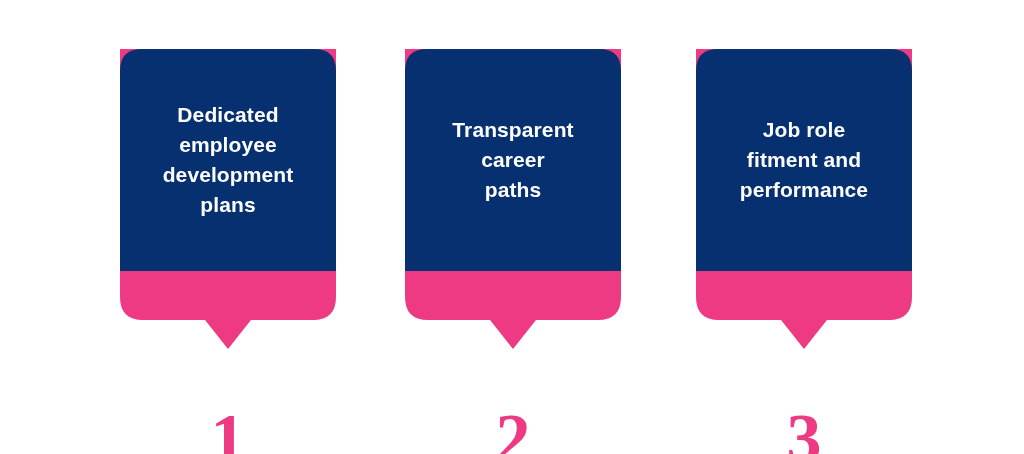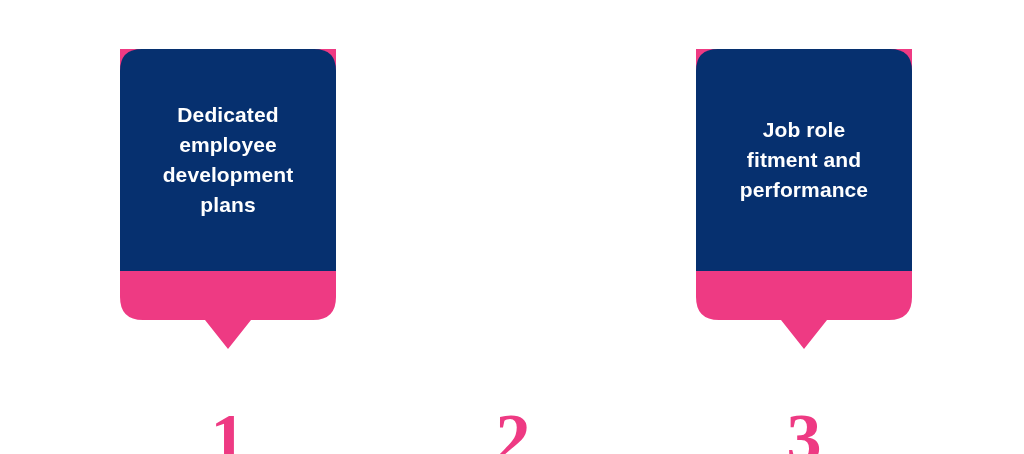--- a/index.html
+++ b/index.html
@@ -103,20 +103,31 @@
         <span class="bubble-label-text">Dedicated
 employee
 development
 plans</span>
       </div>
     </div>
     <div class="step-number">1</div>
   </div>
 
   <div class="card-group pos-2">
+    <div class="bubble">
+      <svg class="bubble-svg" width="216" height="300" viewBox="0 0 216 300">
+        <path d="M0,0 L216,0 L216,248 Q216,271 193,271 L131,271 L108,300 L85,271 L23,271 Q0,271 0,248 Z" fill="#EE3A83"></path>
+        <path d="M0,22 Q0,0 22,0 L194,0 Q216,0 216,22 L216,222 L0,222 Z" fill="#06306F"></path>
+      </svg>
+      <div class="bubble-label">
+        <span class="bubble-label-text">Transparent
+career
+paths</span>
+      </div>
+    </div>
     <div class="step-number">2</div>
   </div>
 
   <div class="card-group pos-3">
     <div class="bubble">
       <svg class="bubble-svg" width="216" height="300" viewBox="0 0 216 300">
         <path d="M0,0 L216,0 L216,248 Q216,271 193,271 L131,271 L108,300 L85,271 L23,271 Q0,271 0,248 Z" fill="#EE3A83"></path>
         <path d="M0,22 Q0,0 22,0 L194,0 Q216,0 216,22 L216,222 L0,222 Z" fill="#06306F"></path>
       </svg>
       <div class="bubble-label">

